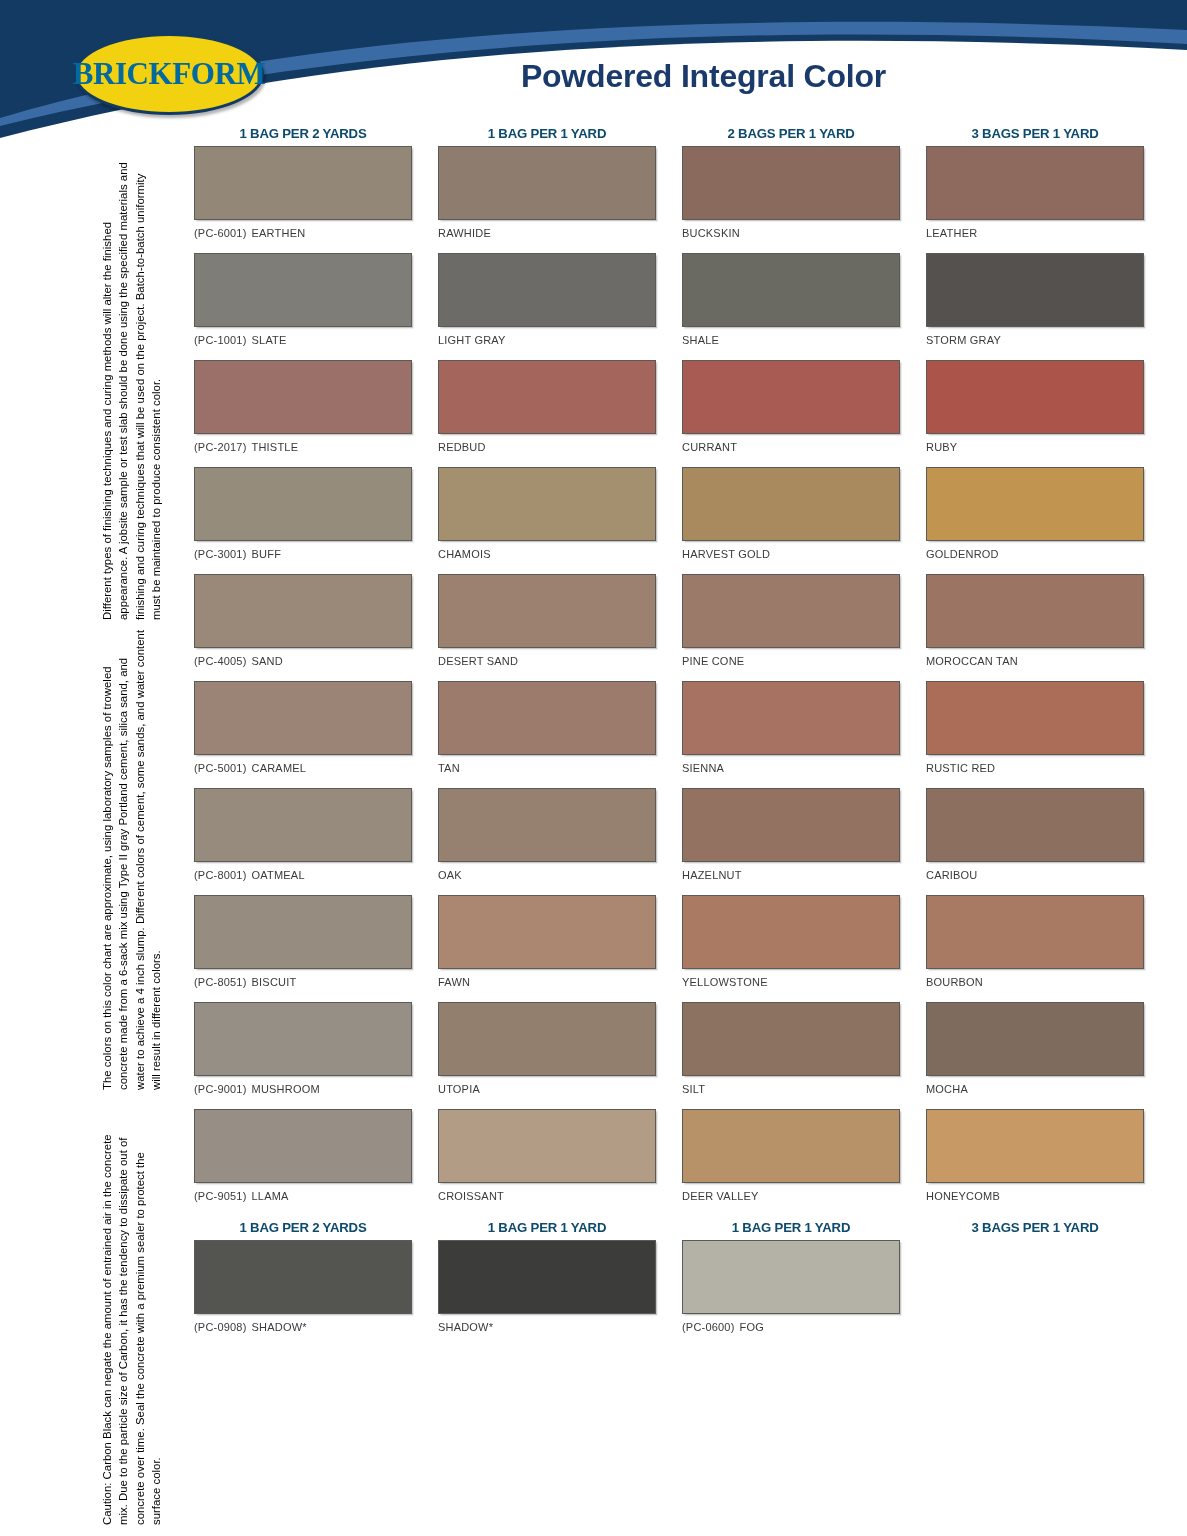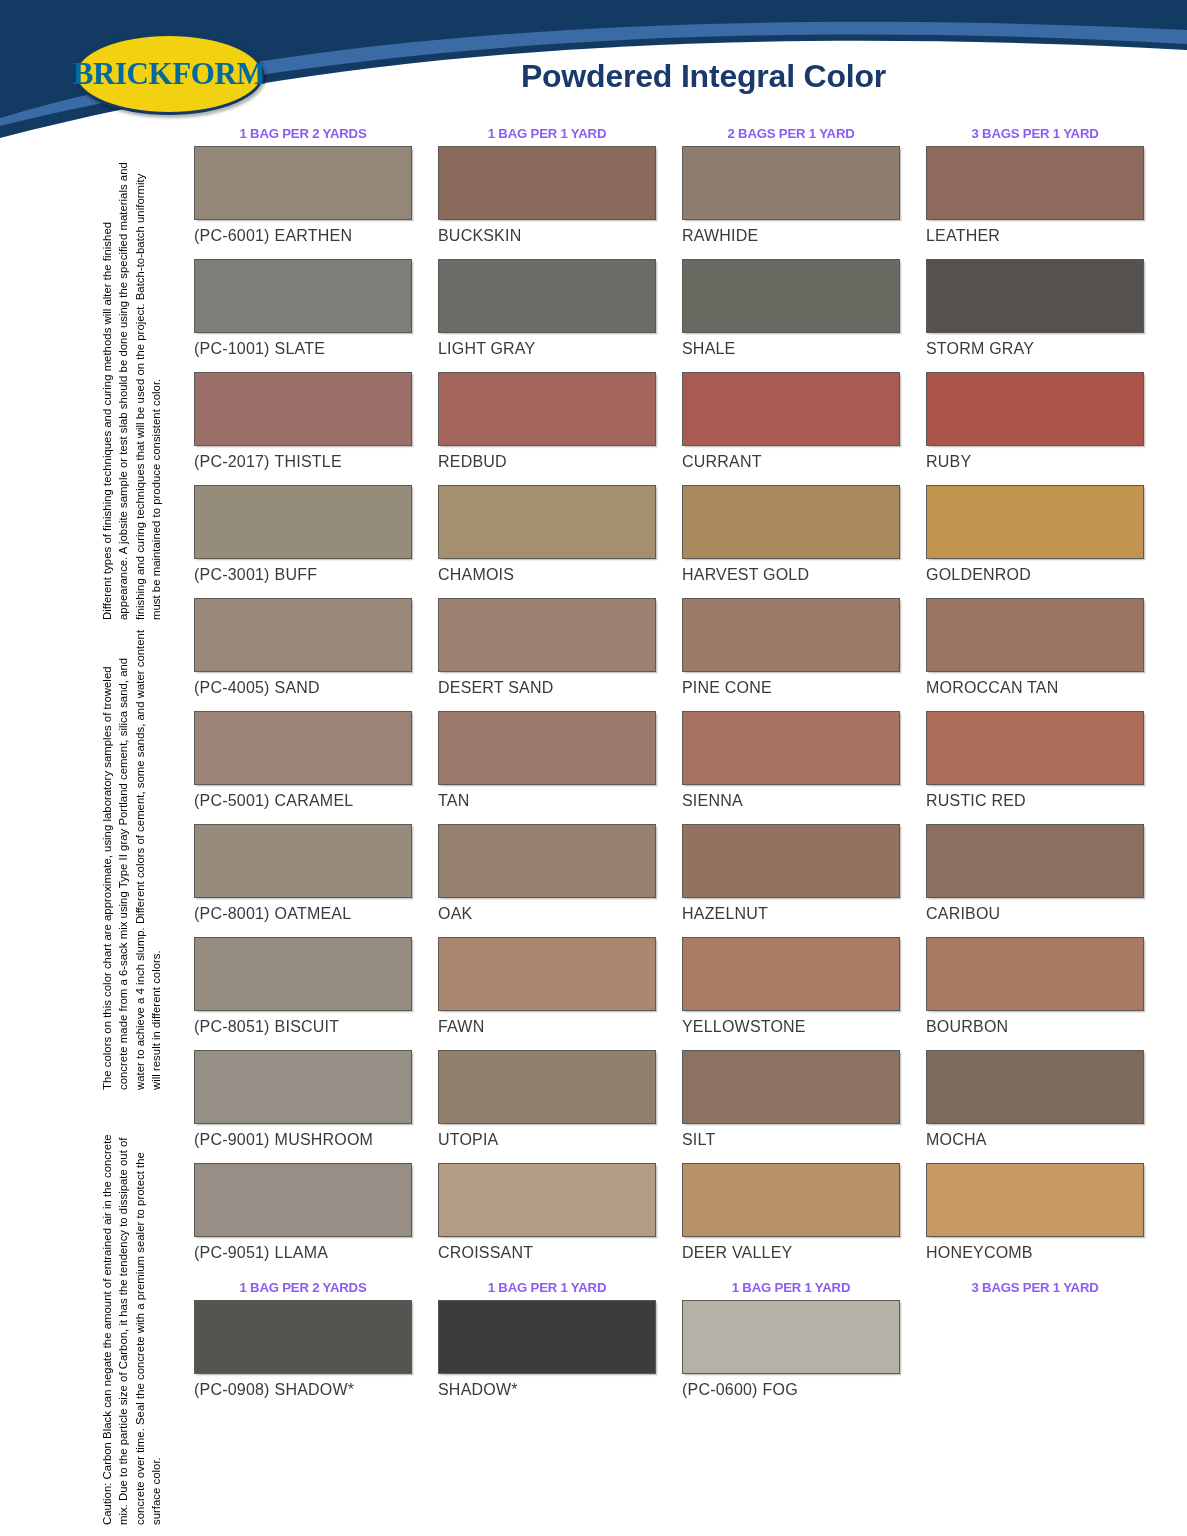--- a/index.html
+++ b/index.html
@@ -57,37 +57,37 @@
   #note-2 { left: 99px; top: 1090px; width: 462px; }
   #note-3 { left: 99px; top: 1525px; width: 395px; }
 
   
   #grid { position: absolute; left: 194px; top: 126px; width: 952px; }
 
   .col-headers { display: flex; width: 952px; margin-bottom: 5px; }
   .col-head {
     width: 218px; margin-right: 26px;
     text-align: center;
-    font-size: 13.2px; font-weight: bold; color: #8b5cf6;
+    font-size: 13.2px; font-weight: bold; color: #0c4a6e;
     letter-spacing: -0.2px;
   }
   .col-head:last-child { margin-right: 0; }
 
   .swatch-row { display: flex; width: 952px; }
   .cell { width: 218px; margin-right: 26px; margin-bottom: 4px; }
   .cell:last-child { margin-right: 0; }
 
   .swatch {
     width: 218px; height: 74px;
     border: 1px solid #5c5a55;
     box-shadow: 1.5px 1.5px 1.5px rgba(0,0,0,0.22);
   }
   .swatch-label {
     margin-top: 7px; margin-bottom: 10px;
-    font-size: 16px; color: #3a3a3a;
+    font-size: 11px; color: #3a3a3a;
     letter-spacing: 0.2px;
     white-space: nowrap;
   }
   .swatch-label .code { margin-right: 5px; }
 
   #bottom-headers { margin-top: 4px; margin-bottom: 5px; }
 </style>
 </head>
 <body>
 
@@ -122,26 +122,26 @@
       <div class="col-head">3 BAGS PER 1 YARD</div>
     </div>
 
     <div id="rows-container">
         <div class="swatch-row">
           <div class="cell">
             <div class="swatch" style="background: rgb(147, 135, 120);"></div>
             <div class="swatch-label"><span class="code">(PC-6001)</span><span>EARTHEN</span></div>
           </div>
           <div class="cell">
+            <div class="swatch" style="background: rgb(142, 124, 111);"></div>
+            <div class="swatch-label"><span>RAWHIDE</span></div>
+          </div>
+          <div class="cell">
             <div class="swatch" style="background: rgb(138, 106, 93);"></div>
             <div class="swatch-label"><span>BUCKSKIN</span></div>
-          </div>
-          <div class="cell">
-            <div class="swatch" style="background: rgb(142, 124, 111);"></div>
-            <div class="swatch-label"><span>RAWHIDE</span></div>
           </div>
           <div class="cell">
             <div class="swatch" style="background: rgb(141, 106, 93);"></div>
             <div class="swatch-label"><span>LEATHER</span></div>
           </div>
         </div>
         <div class="swatch-row">
           <div class="cell">
             <div class="swatch" style="background: rgb(127, 125, 119);"></div>
             <div class="swatch-label"><span class="code">(PC-1001)</span><span>SLATE</span></div>

